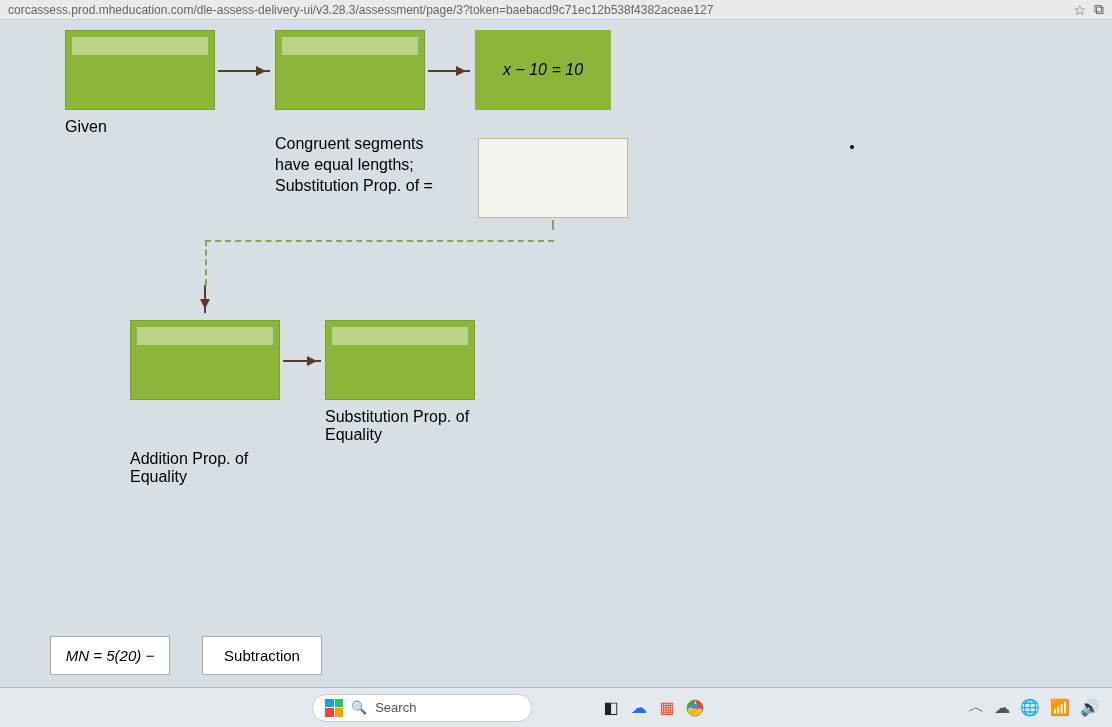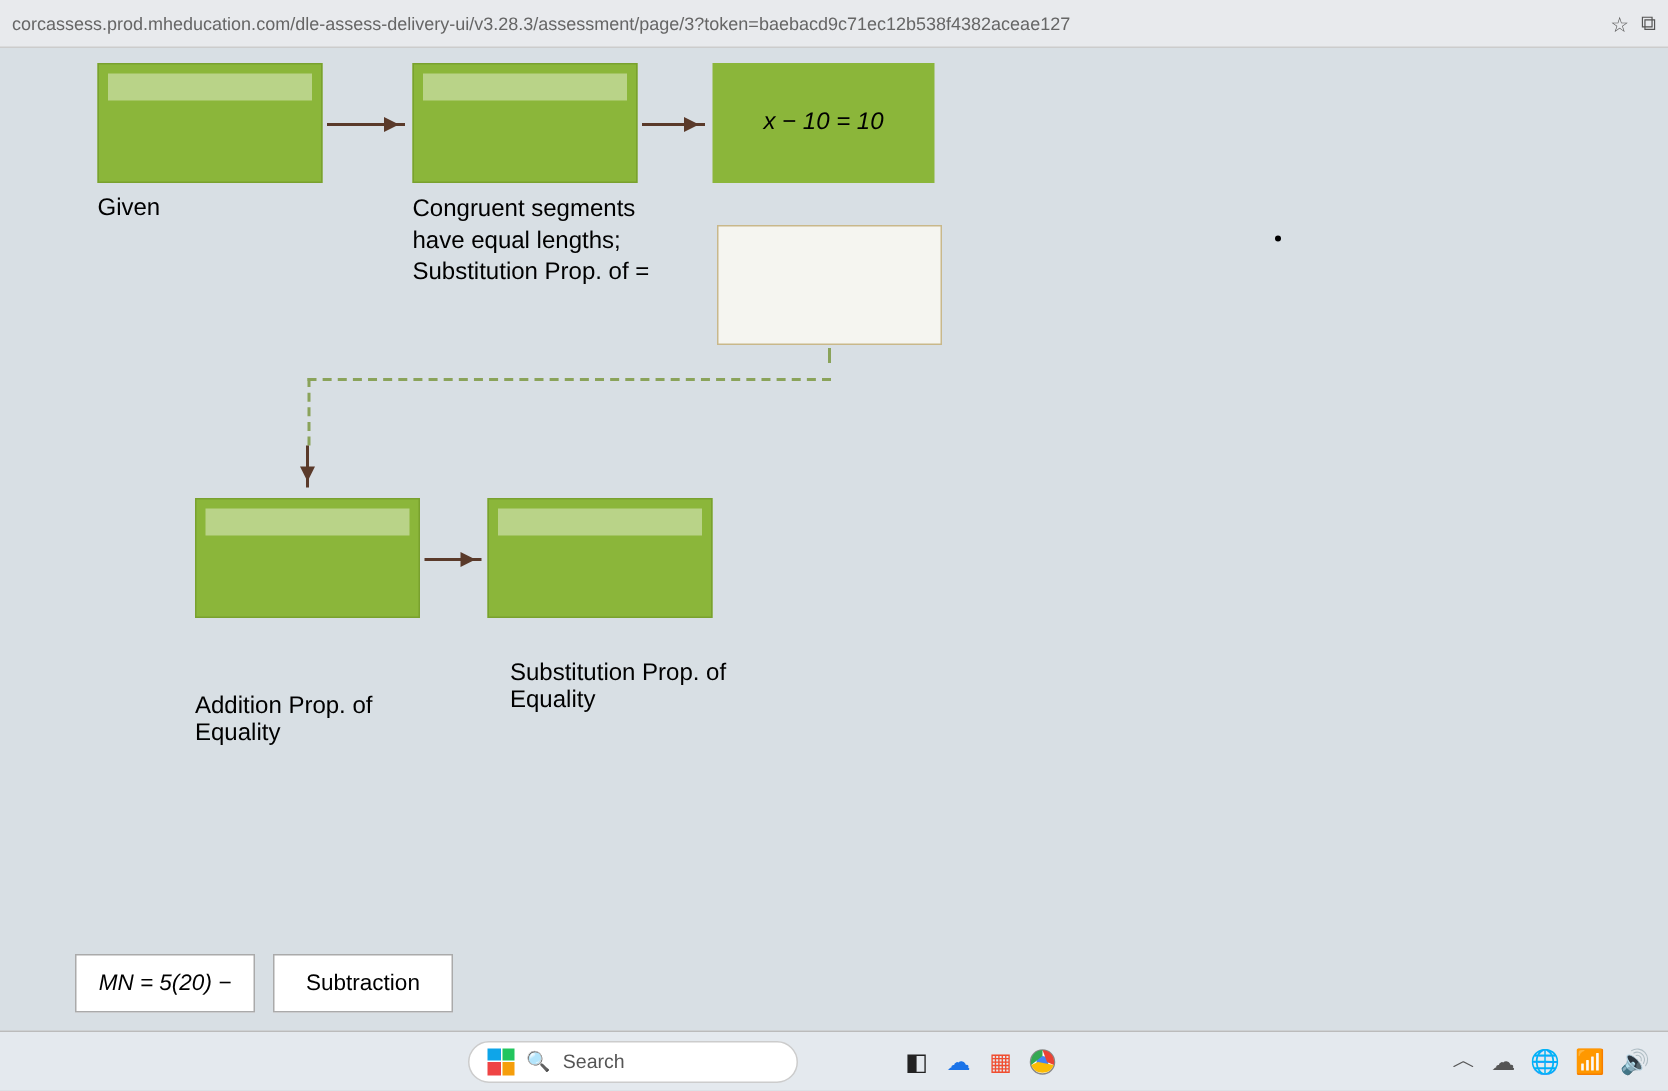--- a/index.html
+++ b/index.html
@@ -6,21 +6,21 @@
 body {
   background: #d8dfe4;
   font-family: Arial, Helvetica, sans-serif;
   color: #222;
   overflow: hidden;
   width: 1112px;
   height: 727px;
   position: relative;
 }
 .browser-bar {
-  height: 32px;
+  height: 20px;
   background: #e8eaed;
   display: flex;
   align-items: center;
   padding: 0 8px;
   gap: 8px;
   font-size: 12px;
   color: #666;
   border-bottom: 1px solid #ccc;
 }
 .url-text { flex: 1; white-space: nowrap; overflow: hidden; }
@@ -46,21 +46,21 @@
   border: 1px solid #79a12e;
 }
 .green-box .slot {
   position: absolute;
   top: 6px; left: 6px; right: 6px;
   height: 18px;
   background: rgba(255,255,255,0.4);
 }
 .green-filled {
   position: absolute;
-  width: 148px;
+  width: 136px;
   height: 80px;
   background: #8bb63a;
   display: flex;
   align-items: center;
   justify-content: center;
   font-style: italic;
   font-size: 16px;
   color: #000;
   padding: 4px;
 }
@@ -114,21 +114,21 @@
 .dashed-tick {
   position: absolute;
   width: 2px; height: 10px;
   background: #8aa35a;
 }
 .answer-bank {
   position: absolute;
   bottom: 52px;
   left: 50px;
   display: flex;
-  gap: 12px;
+  gap: 32px;
 }
 .answer-tile {
   background: #fff;
   border: 1px solid #aaa;
   padding: 10px 14px;
   font-size: 15px;
   font-style: italic;
   color: #000;
   min-width: 120px;
   text-align: center;
@@ -200,40 +200,40 @@
       <div class="slot"></div>
     </div>
     <div class="green-filled" style="left:425px; top:0;">
       <span>x − 10 = 10</span>
     </div>
 
     <div class="arrow" style="left:168px; top:40px; width:52px;"></div>
     <div class="arrow" style="left:378px; top:40px; width:42px;"></div>
 
     <div class="reason-label" style="left:15px; top:88px;">Given</div>
-    <div class="reason-label" style="left:225px; top:88px; line-height:1.3;">Congruent segments have equal lengths; Substitution Prop. of =</div>
+    <div class="reason-label" style="left:225px; top:104px; line-height:1.3;">Congruent segments have equal lengths; Substitution Prop. of =</div>
 
     <div class="drop-zone" style="left:428px; top:108px;"></div>
 
     <div class="dashed-tick" style="left:502px; top:190px;"></div>
     <div class="dashed-h" style="left:155px; top:210px; width:349px;"></div>
     <div class="dashed-v" style="left:155px; top:210px; height:45px;"></div>
     <div class="arrow-down" style="left:154px; top:255px; height:28px;"></div>
 
     <div class="green-box" style="left:80px; top:290px;">
       <div class="slot"></div>
     </div>
     <div class="green-box" style="left:275px; top:290px;">
       <div class="slot"></div>
     </div>
 
     <div class="arrow" style="left:233px; top:330px; width:38px;"></div>
 
     <div class="reason-label" style="left:80px; top:378px;margin-top:42px;">Addition Prop. of Equality</div>
-    <div class="reason-label" style="left:290px; top:378px;margin-top:20px;">Substitution Prop. of Equality</div>
+    <div class="reason-label" style="left:275px; top:378px;">Substitution Prop. of Equality</div>
 
     <div class="dot" style="left:800px; top:115px;"></div>
 
   </div>
 </div>
 
 <div class="answer-bank">
   <div class="answer-tile">MN = 5(20) −</div>
   <div class="answer-tile no-italic">Subtraction</div>
 </div>

